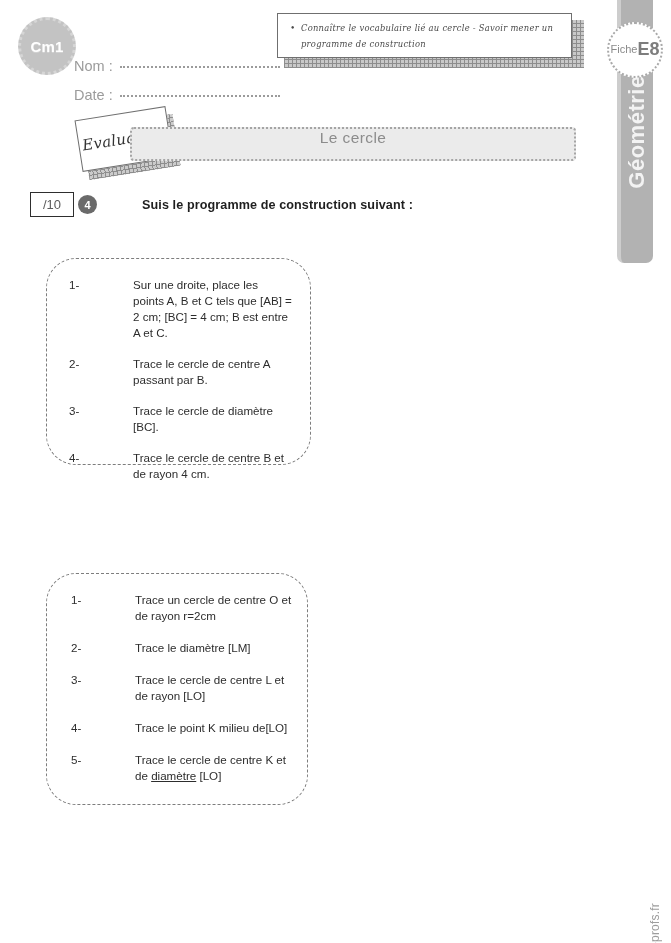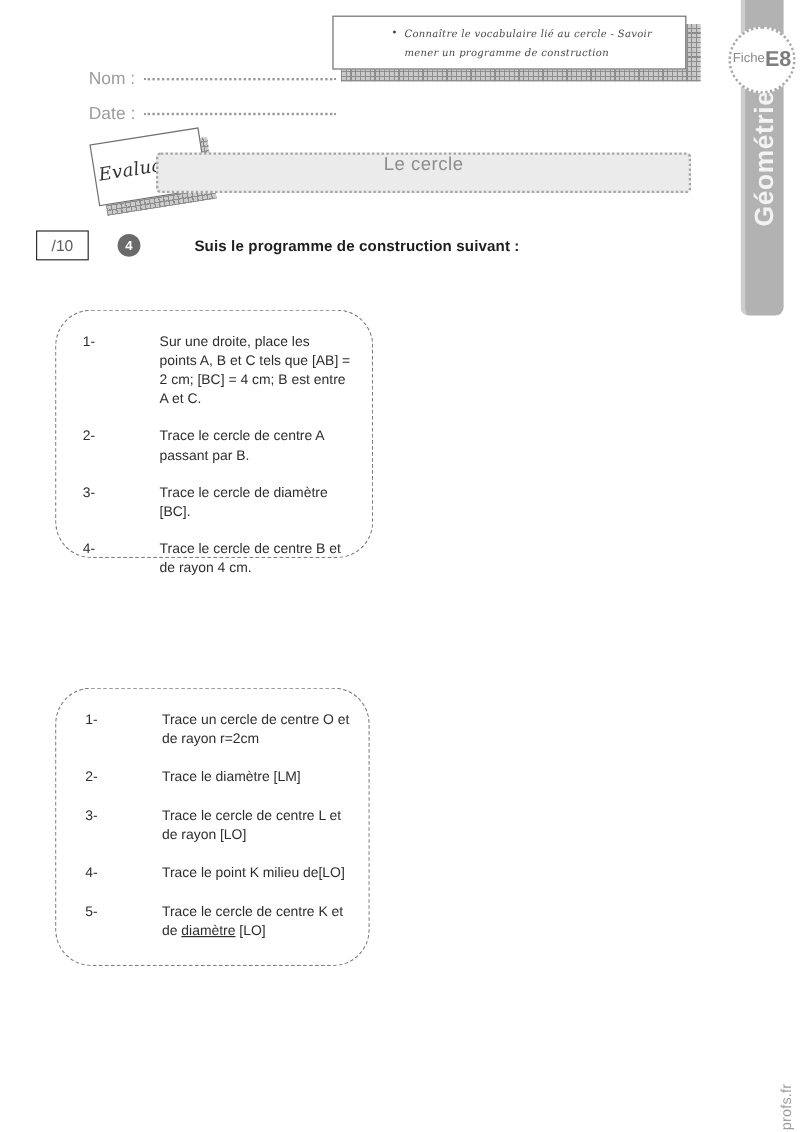--- a/index.html
+++ b/index.html
@@ -92,21 +92,20 @@
     list-style: none;
   }
   .objective-card li {
     position: relative;
     font-family: "DejaVu Serif", serif;
     font-style: italic;
     font-size: 8.4px;
     line-height: 1.95;
     color: #4a4a4a;
     letter-spacing: 0.25px;
-    margin-left: 36px;
   }
   .objective-card li::before {
     content: "\2022";
     position: absolute;
     left: -11px; top: 0;
     font-size: 9px;
     color: #4a4a4a;
     font-style: normal;
   }
 
@@ -208,21 +207,21 @@
     align-items: center;
   }
   .score-box {
     width: 44px; height: 25px;
     border: 1.5px solid #2e2e2e;
     display: flex;
     align-items: center;
     justify-content: center;
     font-size: 13px;
     color: #5c5c5c;
-    margin-right: 24px;
+    margin-right: 4px;
   }
   .ex-number {
     width: 19px; height: 19px;
     border-radius: 50%;
     background: #6a6a6a;
     color: #ffffff;
     font-size: 11px;
     font-weight: 700;
     display: flex;
     align-items: center;
@@ -282,20 +281,23 @@
     font-size: 12px;
     white-space: nowrap;
     letter-spacing: 0.2px;
   }
 </style>
 </head>
 <body>
 
 <div class="page">
 
+  <div class="level-badge">
+    <span>Cm1</span>
+  </div>
 
   <div class="field field-date">
     <span class="field-label">Date :</span>
     <span class="dotted-leader"></span>
   </div>
 
   <div class="field field-nom">
     <span class="field-label">Nom :</span>
     <span class="dotted-leader"></span>
   </div>

